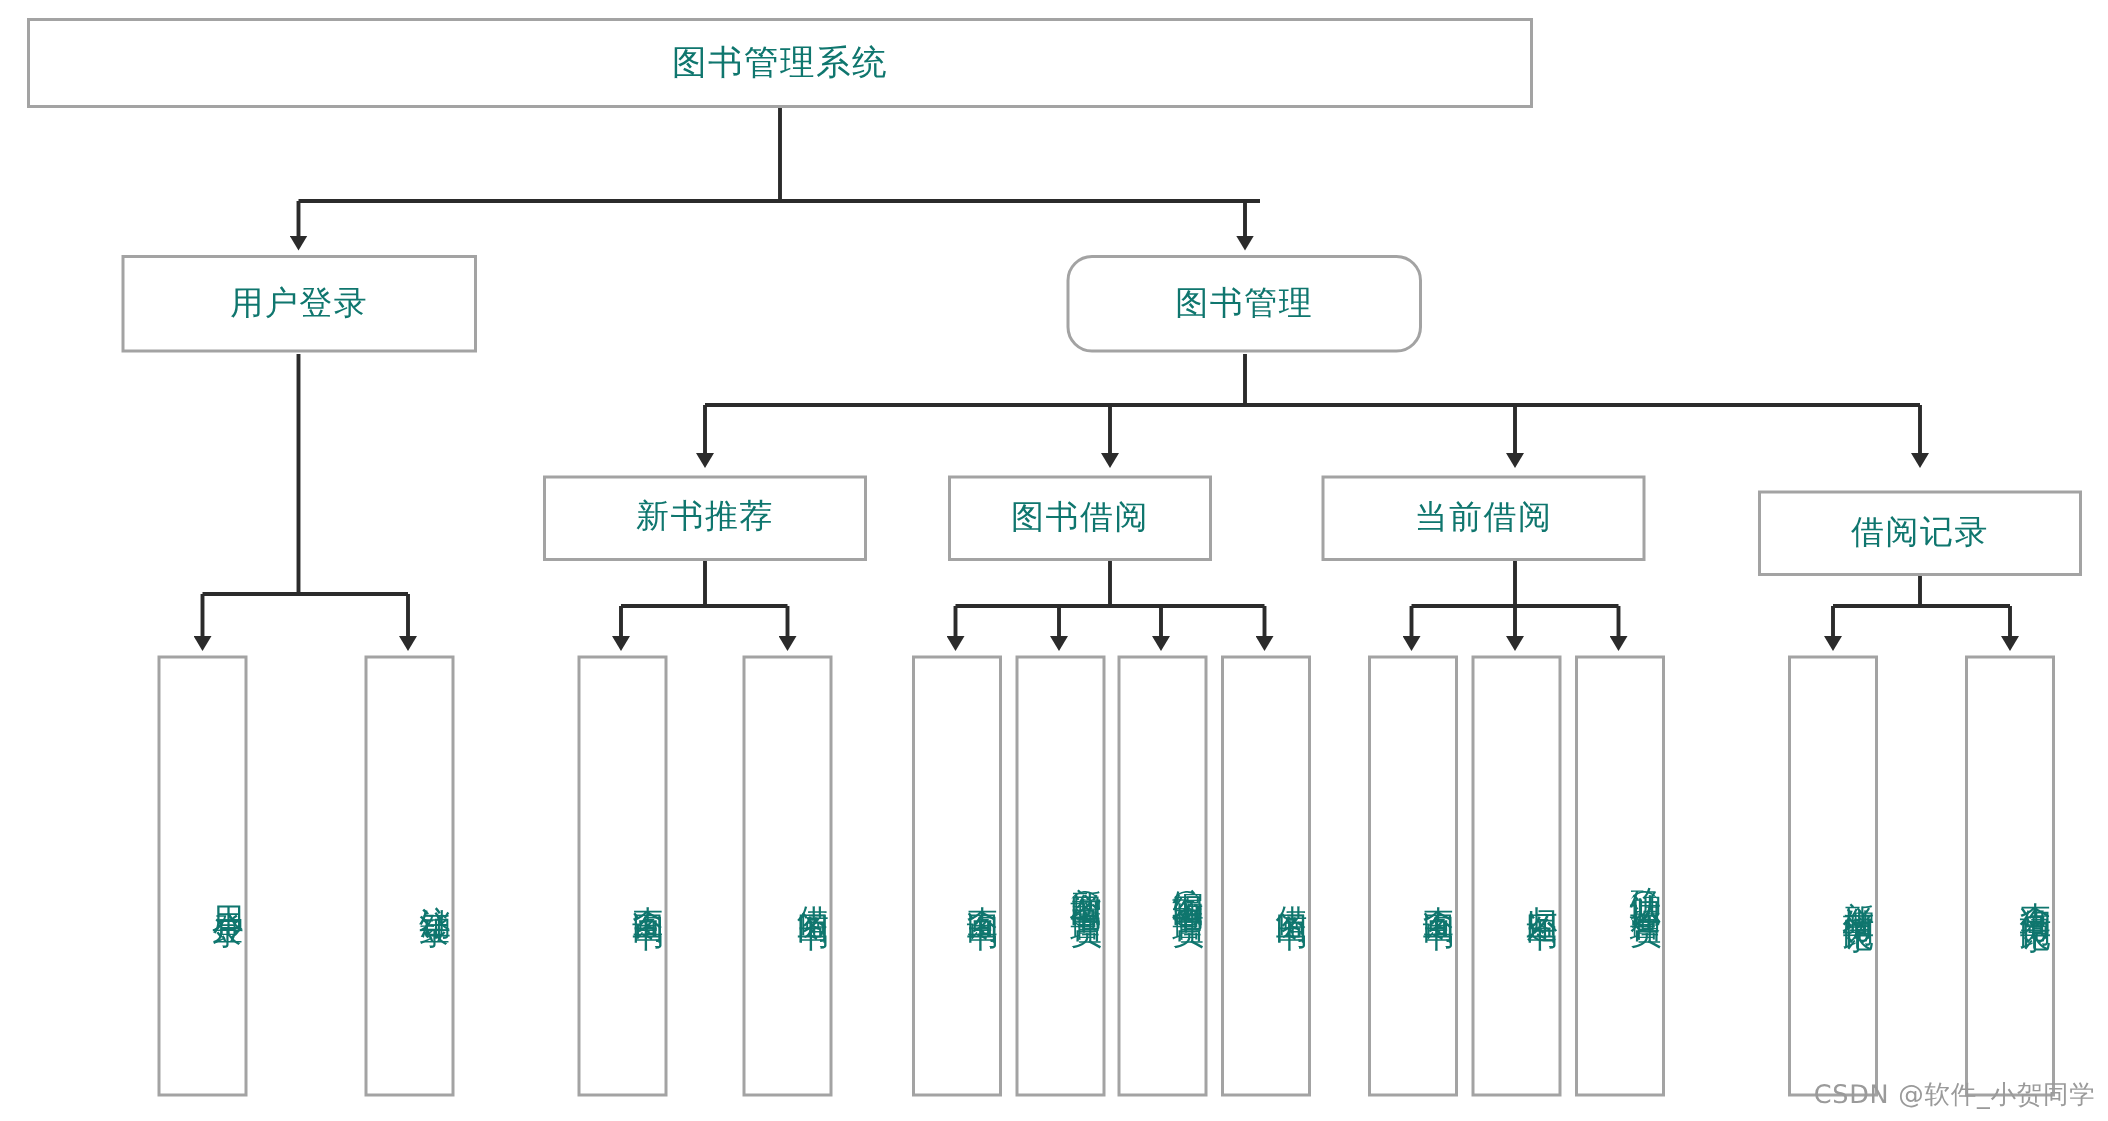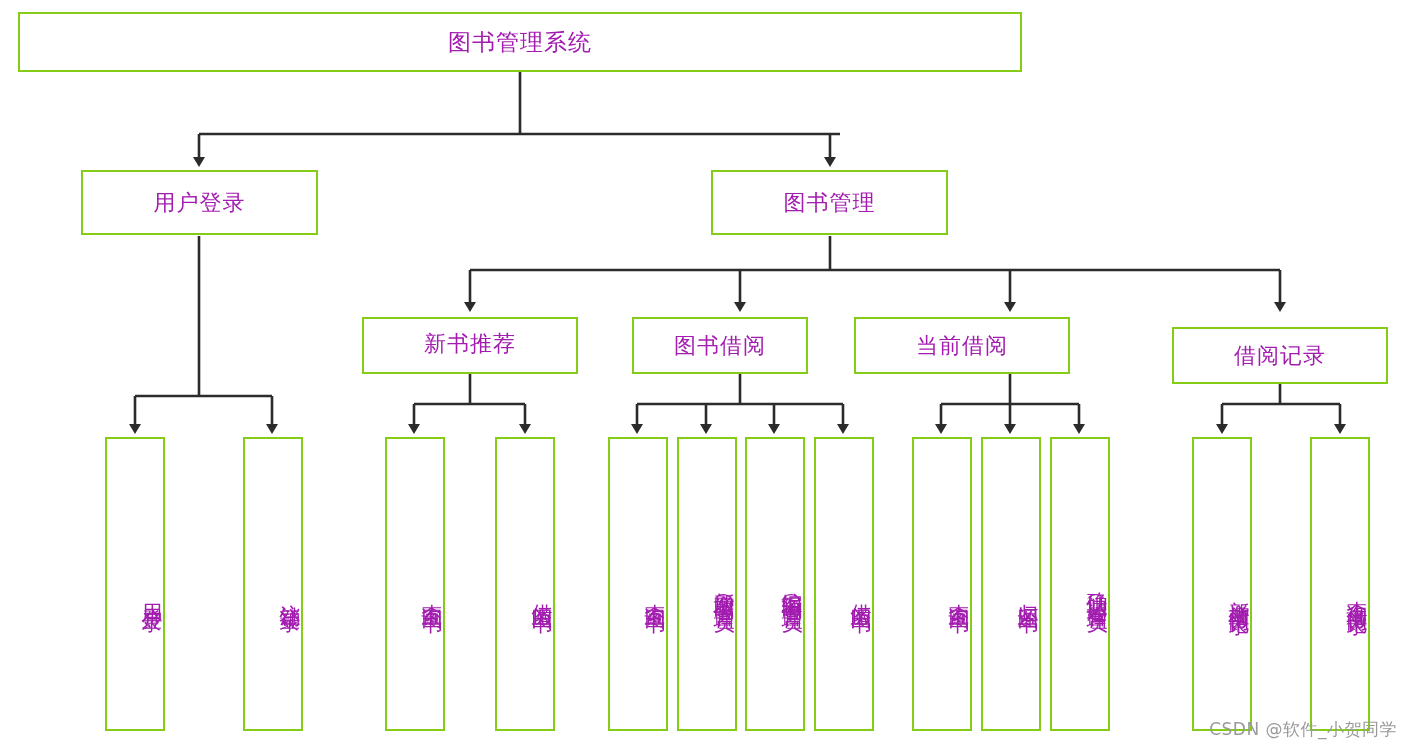--- a/index.html
+++ b/index.html
@@ -22,26 +22,26 @@
     position: absolute;
     left: 0;
     top: 0;
     width: 1405px;
     height: 747px;
     pointer-events: none;
   }
   .node {
     position: absolute;
     box-sizing: border-box;
-    border: 2px solid #84cc16;
+    border: 2px solid #a3a3a3;
     background: #ffffff;
     display: flex;
     align-items: center;
     justify-content: center;
-    color: #a21caf;
+    color: #0f766e;
   }
   .node.horiz {
     font-size: 22px;
     line-height: 1.25;
     letter-spacing: 1px;
     white-space: nowrap;
   }
   .node.root {
     font-size: 23px;
   }
@@ -122,25 +122,25 @@
       <path d="M1280,374 L1280,404"></path>
       <path d="M1222,404 L1340,404"></path>
       <path d="M1222,404 L1222,425" marker-end="url(#arrow)"></path>
       <path d="M1340,404 L1340,425" marker-end="url(#arrow)"></path>
     </g>
   </svg>
 
   <div class="node horiz root" style="left:18px; top:12px; width:1004px; height:60px;">图书管理系统</div>
 
   <div class="node horiz" style="left:81px; top:170px; width:237px; height:65px;">用户登录</div>
-  <div class="node horiz" style="left:711px; top:170px; width:237px; height:65px;">图书管理</div>
+  <div class="node horiz" style="left:711px; top:170px; width:237px; height:65px;border-radius:17px;">图书管理</div>
 
   <div class="node horiz" style="left:362px; top:317px; width:216px; height:57px;font-family:Liberation Mono, monospace;">新书推荐</div>
   <div class="node horiz" style="left:632px; top:317px; width:176px; height:57px;">图书借阅</div>
-  <div class="node horiz" style="left:854px; top:317px; width:216px; height:57px;">当前借阅</div>
+  <div class="node horiz" style="left:881px; top:317px; width:216px; height:57px;">当前借阅</div>
   <div class="node horiz" style="left:1172px; top:327px; width:216px; height:57px;">借阅记录</div>
 
   <div class="node leaf" style="left:105px; top:437px; width:60px; height:294px;">用户登录</div>
   <div class="node leaf" style="left:243px; top:437px; width:60px; height:294px;">注销登录</div>
 
   <div class="node leaf" style="left:385px; top:437px; width:60px; height:294px;">查询图书</div>
   <div class="node leaf" style="left:495px; top:437px; width:60px; height:294px;">借阅图书</div>
 
   <div class="node leaf" style="left:608px; top:437px; width:60px; height:294px;">查询图书</div>
   <div class="node leaf tall-text" style="left:677px; top:437px; width:60px; height:294px;">新增图书（管理员）</div>

